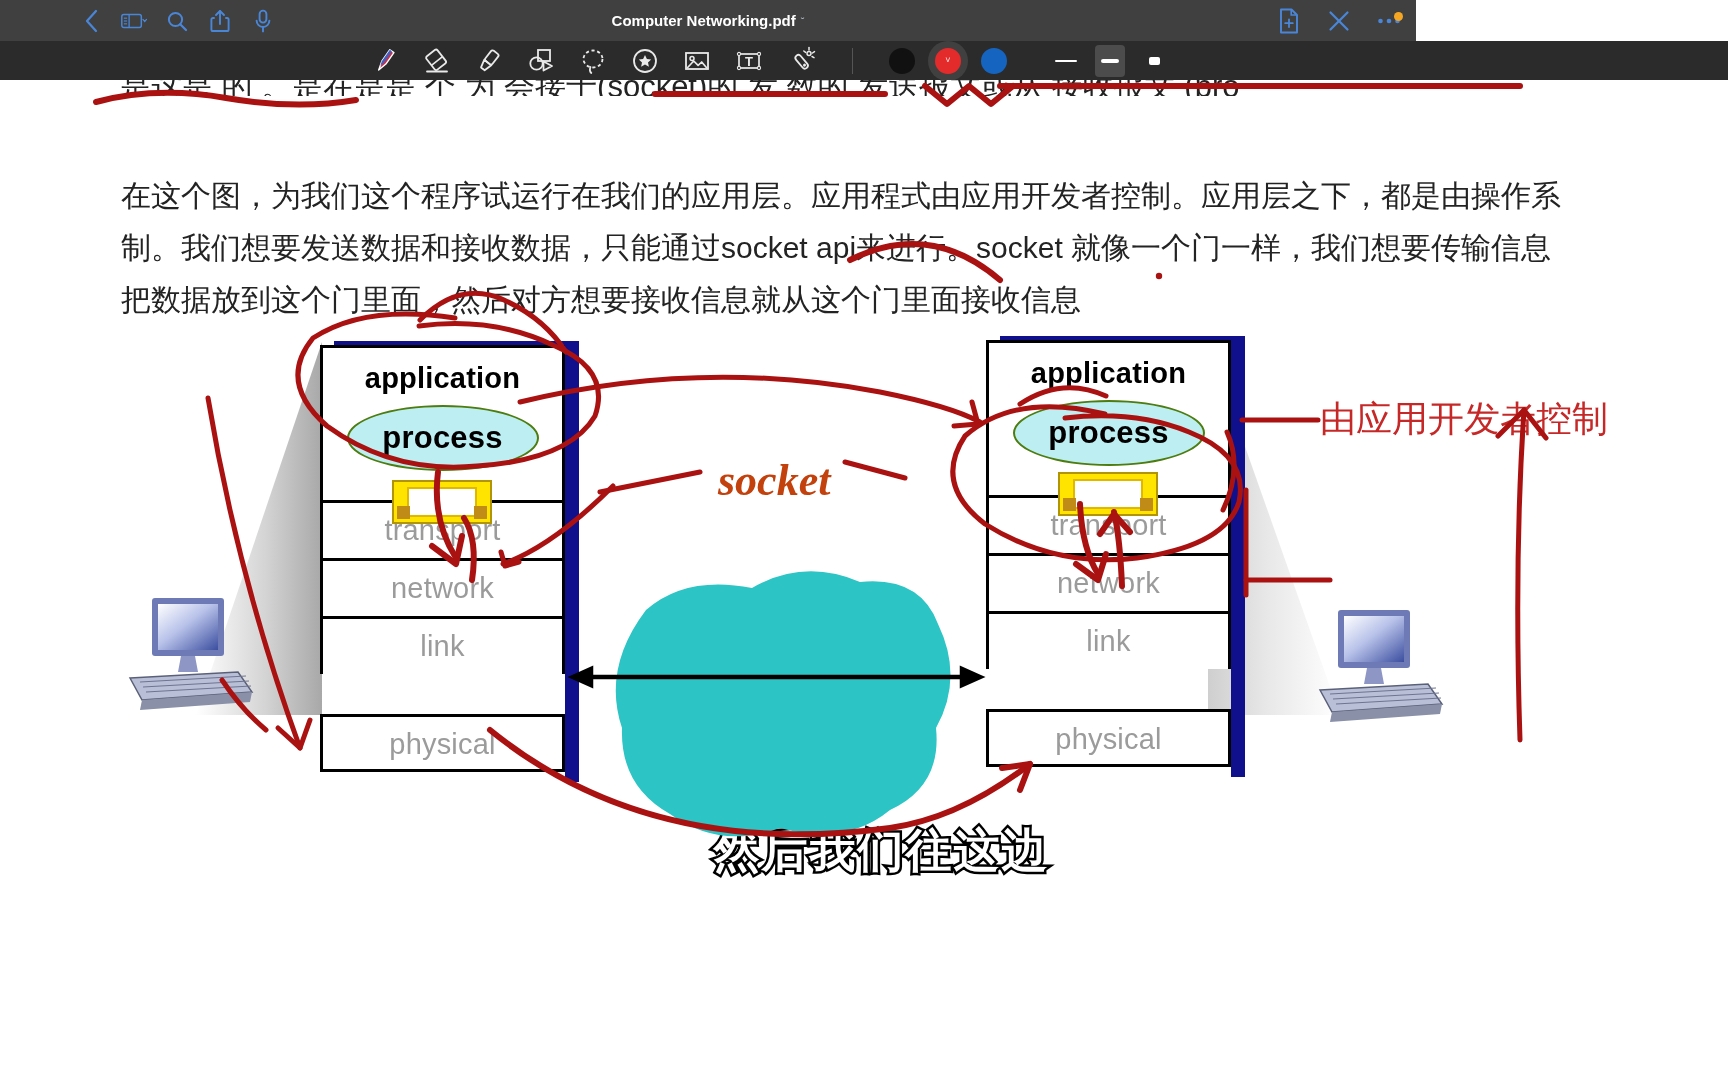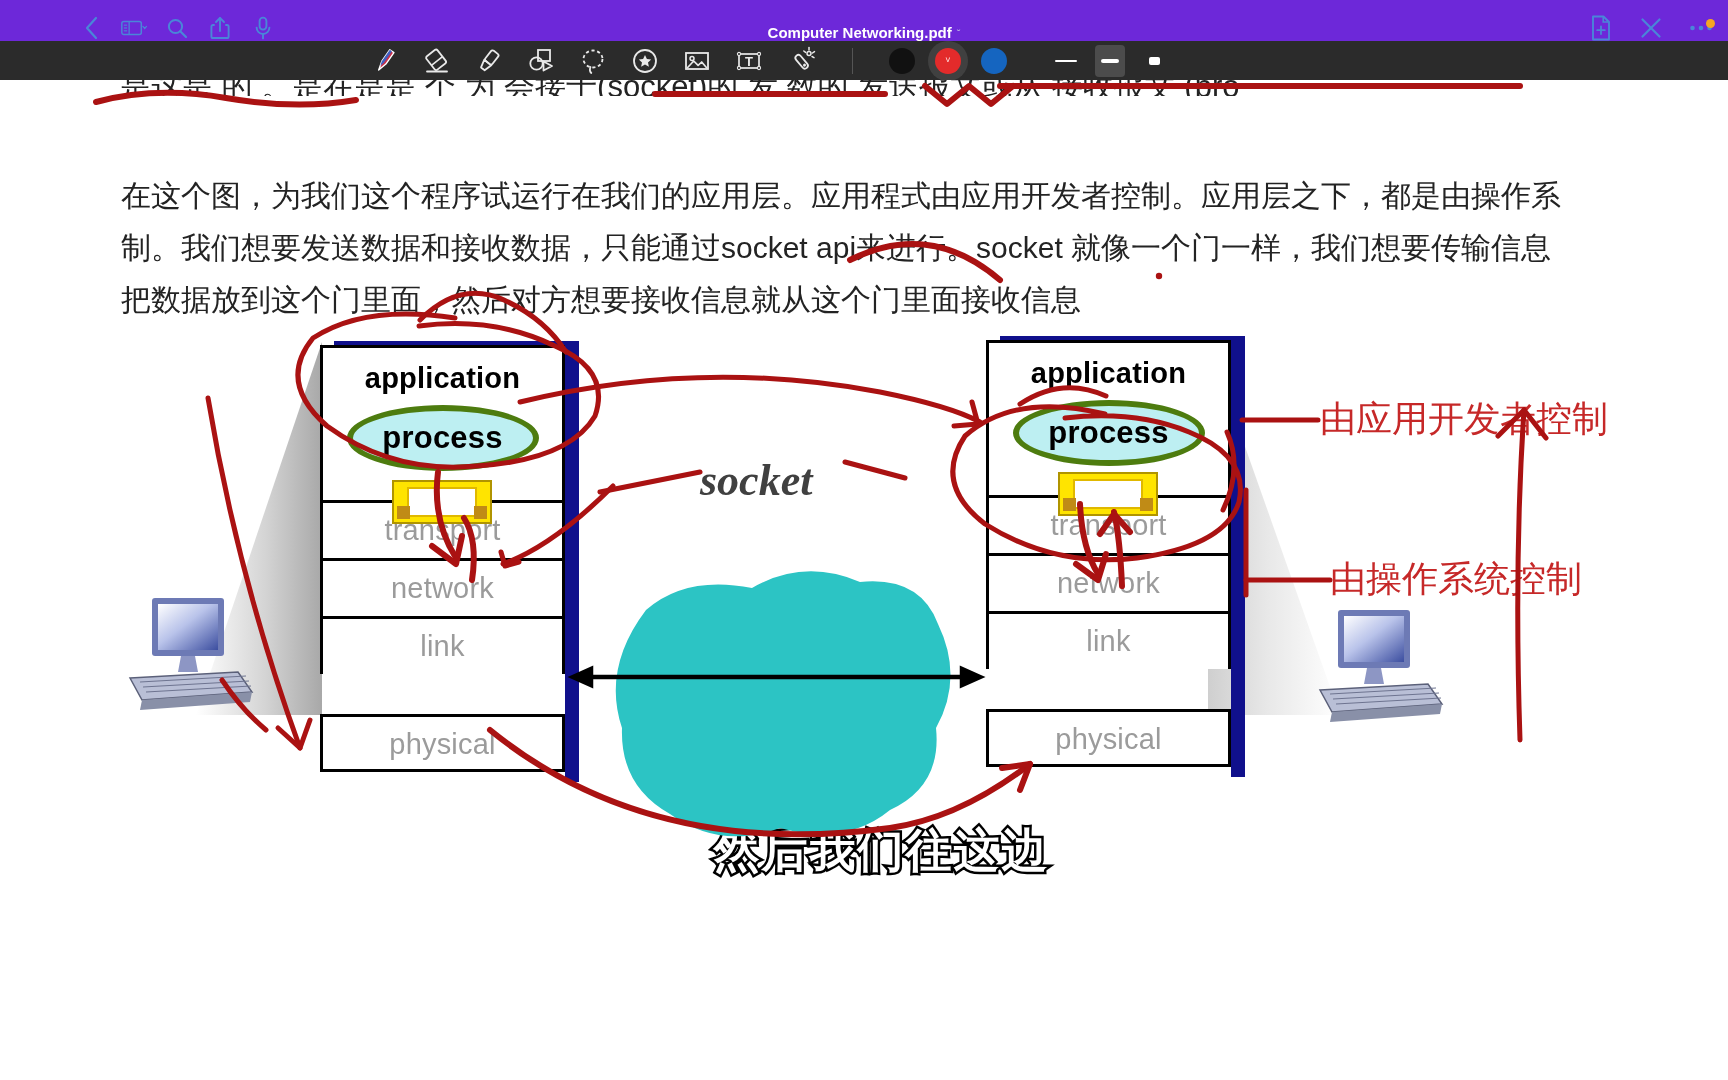--- a/index.html
+++ b/index.html
@@ -6,23 +6,23 @@
   html, body {
     width: 1728px; height: 1080px;
     overflow: hidden;
     background: #ffffff;
     font-family: "Liberation Sans", "DejaVu Sans", sans-serif;
   }
   #app { position: relative; width: 1728px; height: 1080px; overflow: hidden; }
 
   
   .titlebar {
-    position: absolute; top: 0; left: 0; width: 1728px; height: 41px;
-    background: #6d28d9;
-    display: flex; align-items: flex-end;
+    position: absolute; top: 0; left: 0; width: 1416px; height: 41px;
+    background: #404040;
+    display: flex; align-items: center;
   }
   .tb-left { display: flex; align-items: center; gap: 17px; margin-left: 78px; }
   .tb-right { position: absolute; right: 14px; display: flex; align-items: center; gap: 24px; }
   .tbicon {
     width: 26px; height: 26px; display: flex; align-items: center; justify-content: center;
     color: #4a86d8; cursor: default;
   }
   .tbicon svg { display: block; }
   .doc-title {
     position: absolute; left: 0; right: 0; text-align: center;
@@ -104,21 +104,21 @@
     text-align: center; font-size: 29px; color: #9b9b9b;
     height: 58px; line-height: 54px; letter-spacing: 0.2px;
   }
   .layer.last { border-bottom-width: 3px; margin-top: 40px; }
   .layer.app {
     height: 155px; color: #000000; font-weight: bold; line-height: normal;
     padding-top: 14px;
   }
   .proc-ellipse {
     width: 192px; height: 66px; margin: 10px auto 0;
-    background: #bdeff2; border: 6px solid #4d7c0f; border-radius: 50%;
+    background: #bdeff2; border: 2px solid #4d7c0f; border-radius: 50%;
     display: flex; align-items: center; justify-content: center;
     font-size: 31px; font-weight: bold; color: #000;
   }
   .socket-box {
     position: absolute; width: 100px; height: 44px; background: #ffe400;
     border: 2px solid #b09400; z-index: 5;
   }
   .socket-box .inner {
     position: absolute; left: 13px; right: 13px; top: 5px; bottom: 5px;
     background: #ffffff; border: 2px solid #e0b800;
@@ -127,23 +127,23 @@
   .socket-box .nub.l { left: 3px; }
   .socket-box .nub.r { right: 3px; }
 
   .cloud-wrap { position: absolute; left: 620px; top: 510px; width: 330px; height: 240px; }
   .cloud-label {
     position: absolute; left: 0; right: 0; top: 94px; text-align: center;
     font-size: 34px; font-weight: bold; color: #000;
   }
 
   .socket-word {
-    position: absolute; left: 700px; top: 375px;
+    position: absolute; left: 718px; top: 375px;
     font-family: "Liberation Serif", "DejaVu Serif", serif;
-    font-style: italic; font-weight: bold; font-size: 44px; color: #404040;
+    font-style: italic; font-weight: bold; font-size: 44px; color: #c2410c;
   }
   .ann-zh {
     position: absolute; color: #c62828; font-size: 36px; white-space: nowrap;
     font-family: "DejaVu Serif", "Liberation Serif", serif;
   }
 
   .caption {
     position: absolute; left: 0; right: 0; top: 740px; text-align: center;
     font-size: 46px; font-weight: bold; color: #ffffff;
     -webkit-text-stroke: 5px #000;
@@ -457,21 +457,20 @@
         </g>
       </svg>
 
       <div class="cloud-wrap">
         <div class="cloud-label">Internet</div>
       </div>
 
       <div class="socket-word">socket</div>
 
       <div class="ann-zh" style="left:1320px; top:315px;">由应用开发者控制</div>
-      <div class="ann-zh" style="left:1330px; top:475px;">由操作系统控制</div>
 
       <svg class="ink" style="z-index:6;" viewBox="0 0 1728 1000">
         <g fill="none" stroke="#aa1212" stroke-width="5" stroke-linecap="round" stroke-linejoin="round">
 
           <path d="M96 22 q60 -16 130 -4 q70 12 130 2" stroke-width="6"></path>
 
           <line x1="655" y1="14" x2="885" y2="14" stroke-width="6"></line>
 
           <path d="M925 6 l22 18 l22 -18 l22 18 l22 -18" stroke-width="6"></path>
 

